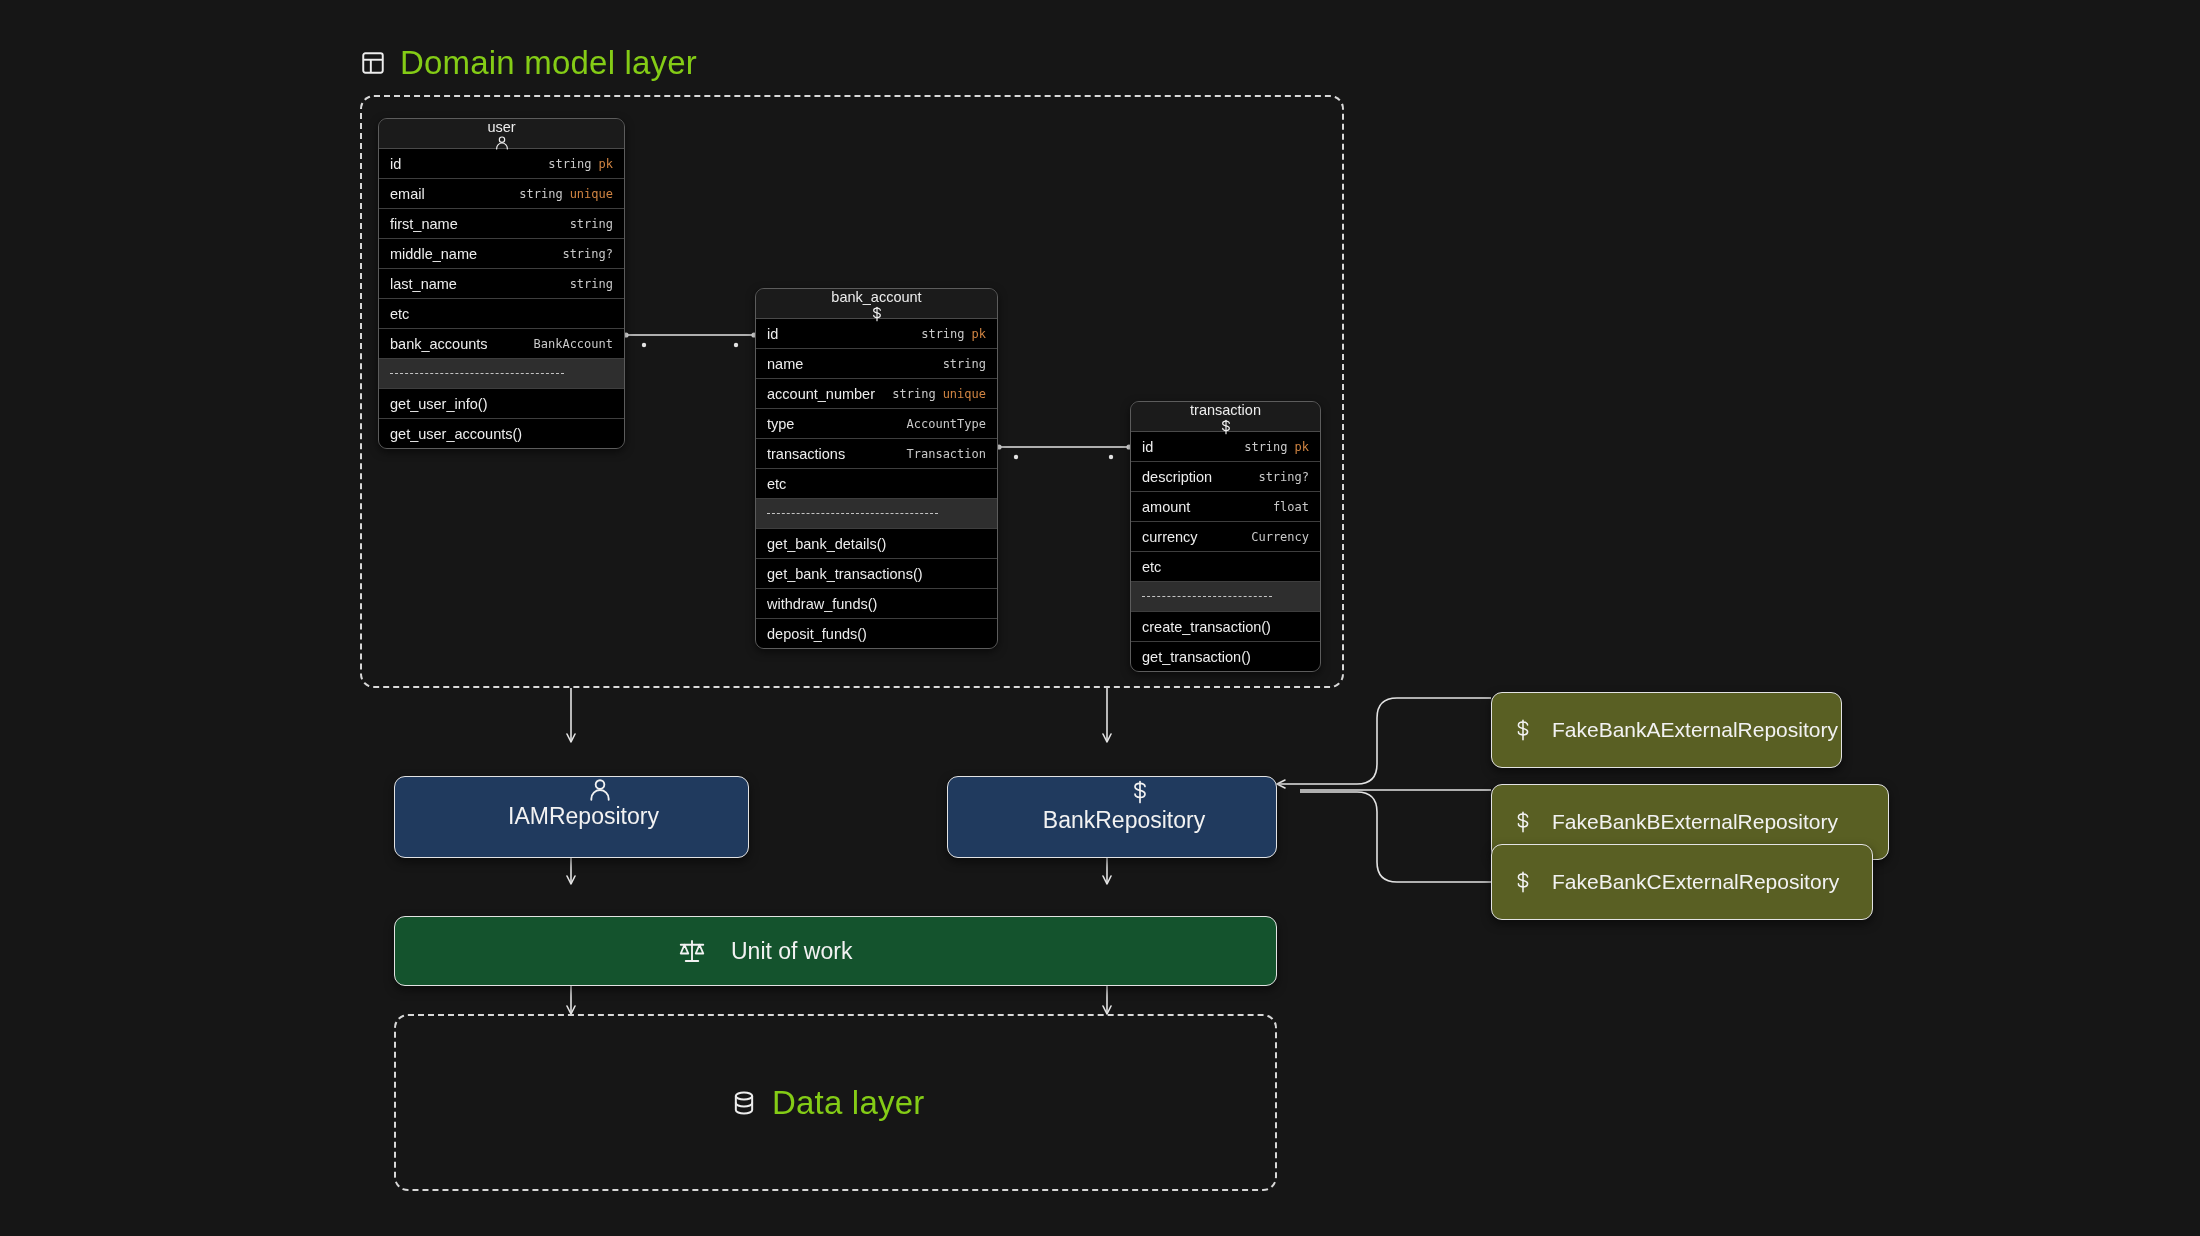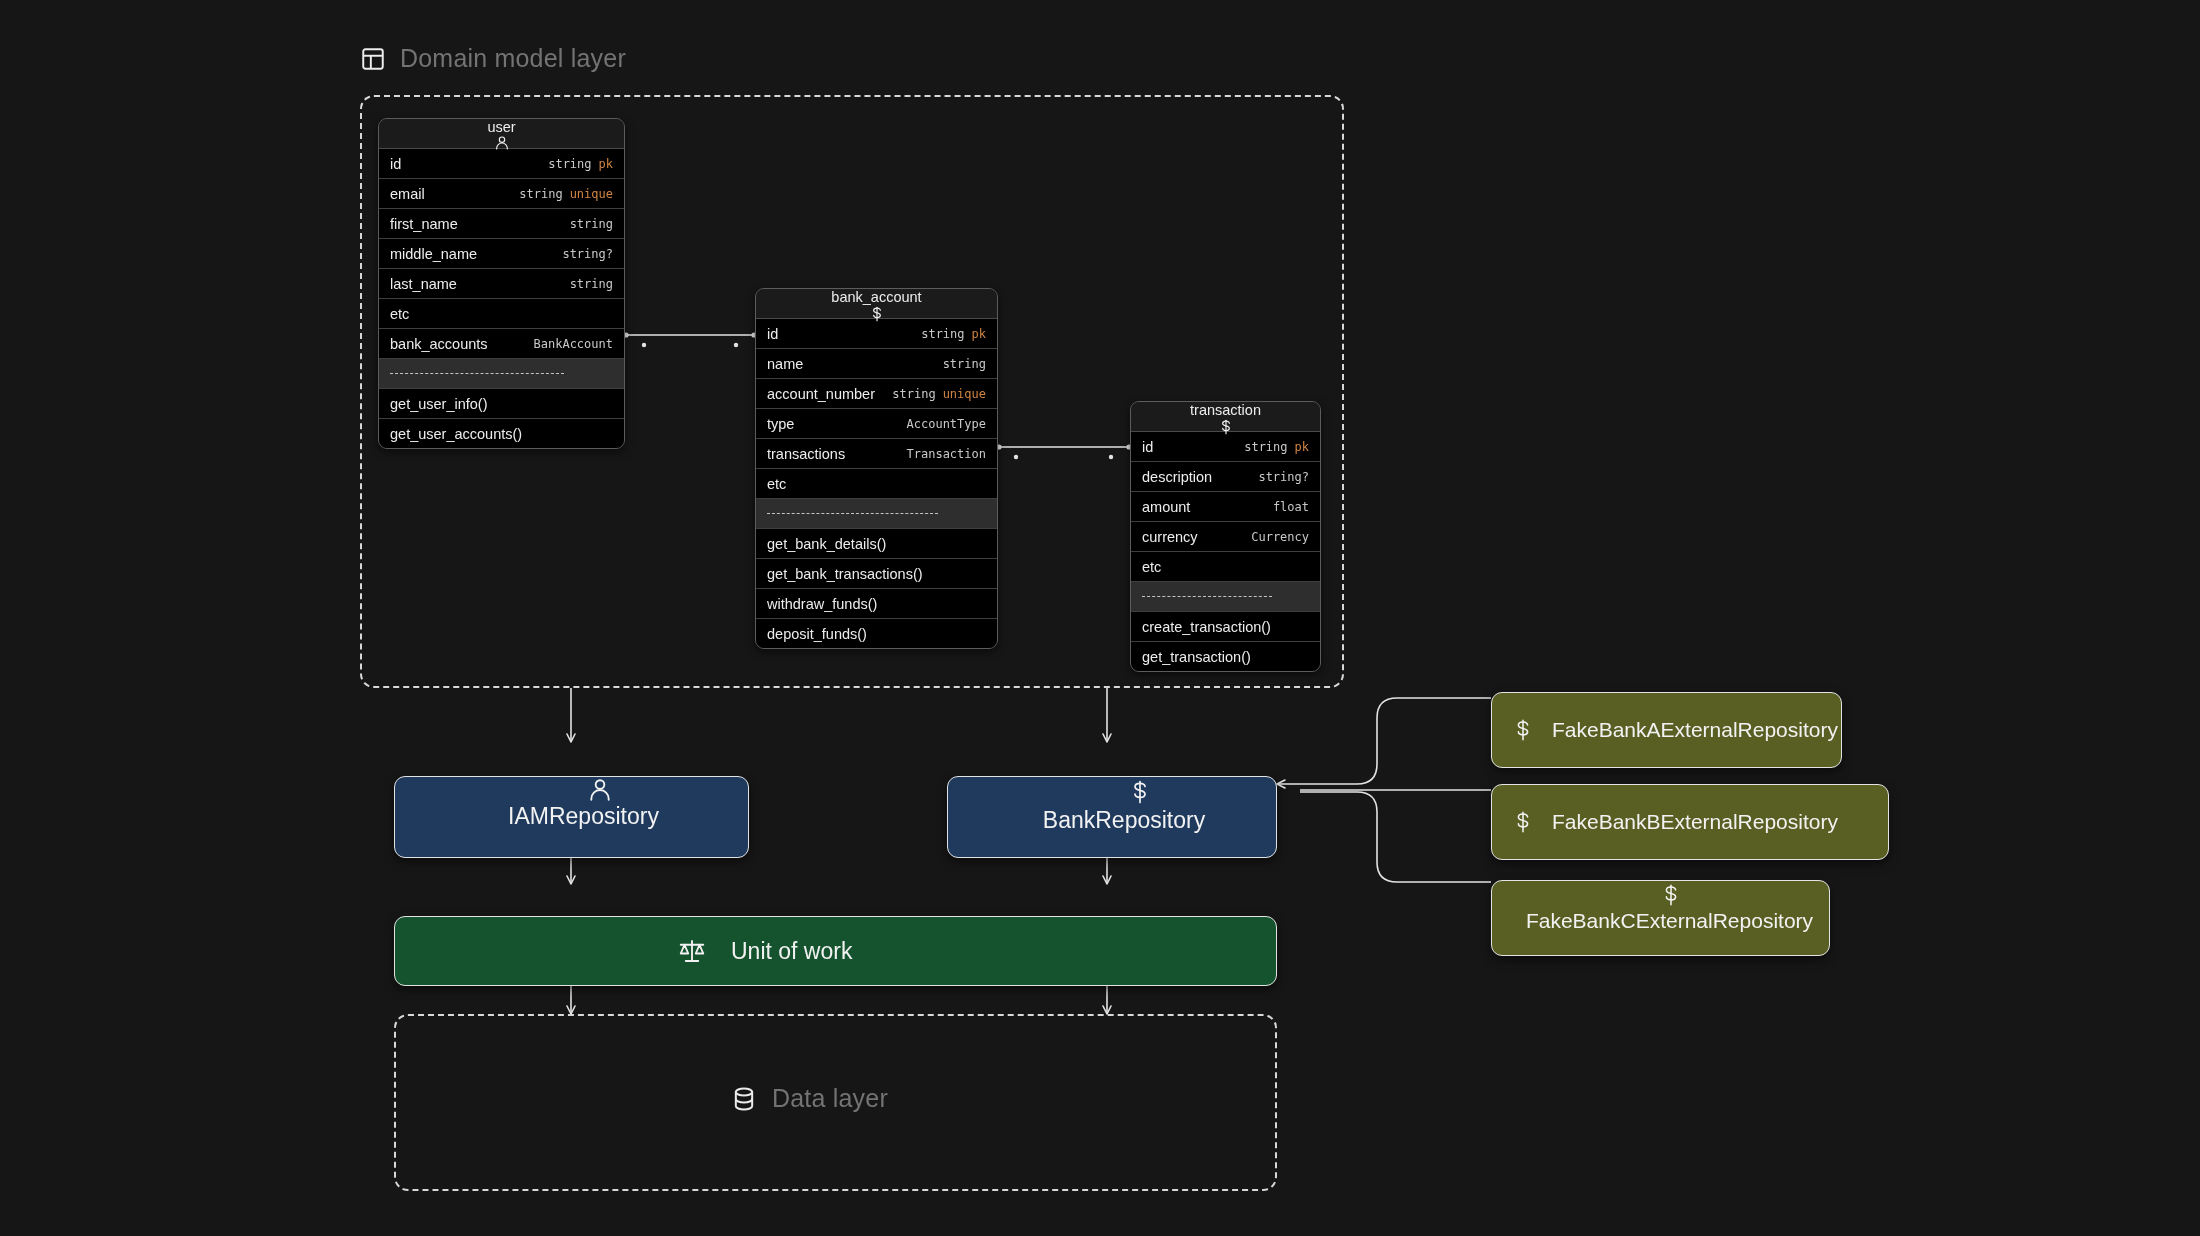--- a/index.html
+++ b/index.html
@@ -17,22 +17,22 @@
   }
 
   
   .section-header {
     position: absolute;
     display: flex;
     align-items: center;
     gap: 14px;
   }
   .section-header .label {
-    color: #737373;
-    font-size: 25px;
+    color: #84cc16;
+    font-size: 33px;
     letter-spacing: .2px;
   }
   .ico {
     display: inline-flex;
     align-items: center;
     justify-content: center;
   }
 
   
   .dashed-box {
@@ -408,21 +408,21 @@
   <div class="node olive" style="left:1491px; top:752px; width:398px; height:76px;">
     <span class="n-ico">
       <svg width="22" height="28" viewBox="0 0 24 24" fill="none" stroke="#f2f2f2" stroke-width="1.7" stroke-linecap="round">
           <path d="M12 1.5 V22.5"></path>
           <path d="M17 6.5c0-2-2.2-3.2-5-3.2S7 4.5 7 6.7s2.3 3 5 3.6 5 1.4 5 3.6-2.2 3.4-5 3.4-5-1.3-5-3.3"></path>
         </svg>
     </span>
     <span class="n-label">FakeBankBExternalRepository</span>
   </div>
 
-  <div class="node olive" style="left:1491px; top:848px; width:339px; height:76px;flex-direction:column;">
+  <div class="node olive" style="left:1491px; top:812px; width:382px; height:76px;">
     <span class="n-ico">
       <svg width="22" height="28" viewBox="0 0 24 24" fill="none" stroke="#f2f2f2" stroke-width="1.7" stroke-linecap="round">
           <path d="M12 1.5 V22.5"></path>
           <path d="M17 6.5c0-2-2.2-3.2-5-3.2S7 4.5 7 6.7s2.3 3 5 3.6 5 1.4 5 3.6-2.2 3.4-5 3.4-5-1.3-5-3.3"></path>
         </svg>
     </span>
     <span class="n-label">FakeBankCExternalRepository</span>
   </div>
 
 </div>

